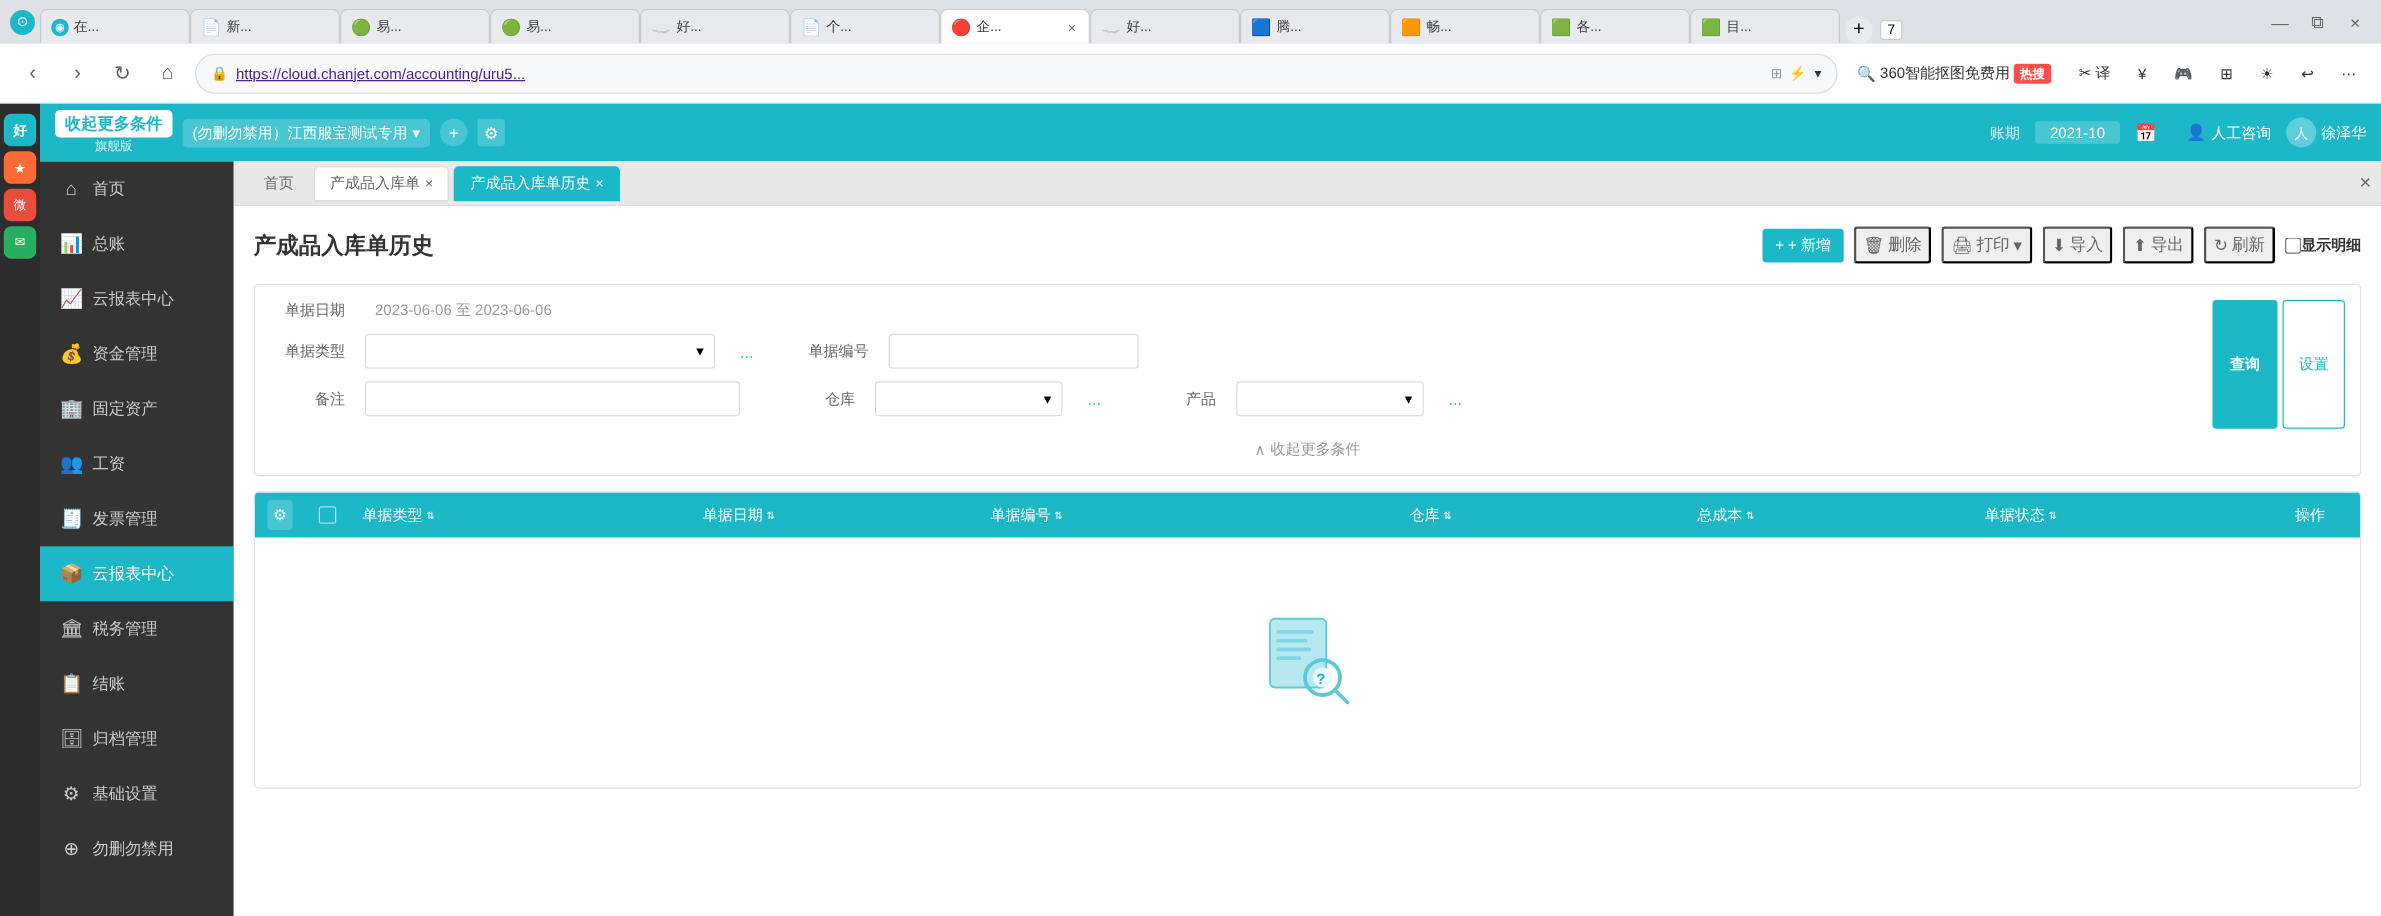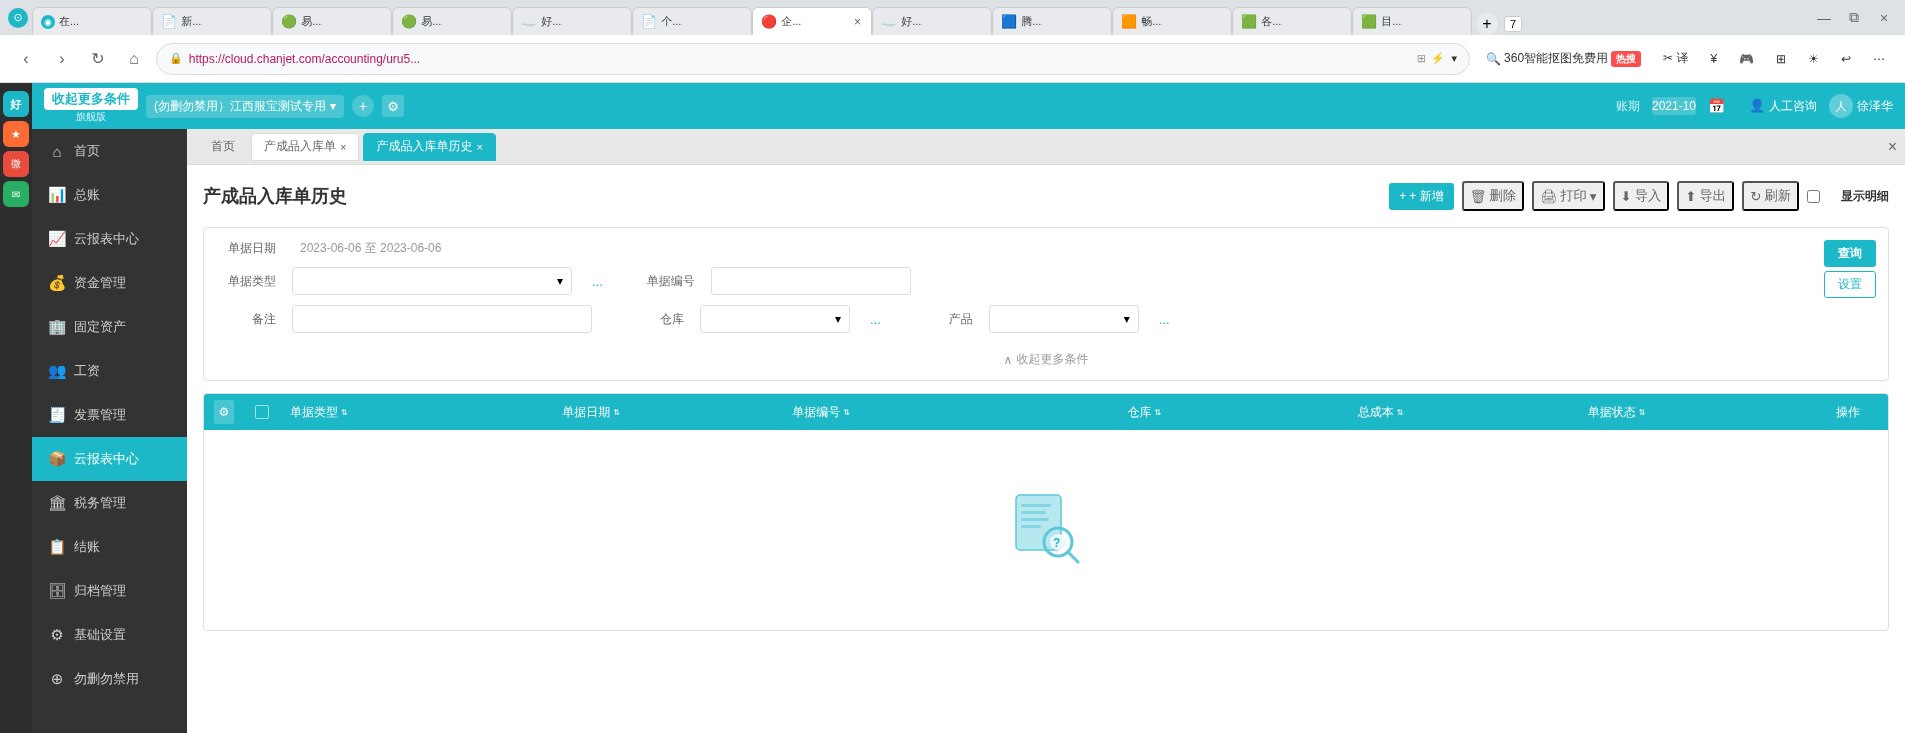--- a/index.html
+++ b/index.html
@@ -9,21 +9,21 @@
     .browser-frame { width: 1905px; height: 733px; display: flex; flex-direction: column; background: #f0f0f0; }
     .browser-titlebar { height: 35px; background: #dee1e6; display: flex; align-items: center; padding: 0 8px; gap: 4px; }
     .tab-bar { display: flex; align-items: flex-end; height: 35px; flex: 1; overflow: hidden; }
     .tab { height: 28px; min-width: 120px; max-width: 180px; background: #e8eaed; border-radius: 6px 6px 0 0; display: flex; align-items: center; padding: 0 8px; gap: 4px; font-size: 12px; color: #3c3c3c; cursor: pointer; border: 1px solid #ccc; border-bottom: none; flex-shrink: 0; }
     .tab.active { background: #fff; }
     .tab-title { flex: 1; overflow: hidden; white-space: nowrap; text-overflow: ellipsis; font-size: 11px; }
     .tab-close { font-size: 12px; color: #666; cursor: pointer; padding: 2px; }
     .browser-toolbar { height: 48px; background: #fff; display: flex; align-items: center; padding: 0 12px; gap: 8px; border-bottom: 1px solid #ddd; }
     .nav-btn { width: 28px; height: 28px; border-radius: 50%; border: none; background: transparent; cursor: pointer; display: flex; align-items: center; justify-content: center; color: #5f6368; font-size: 16px; }
     .address-bar { flex: 1; height: 32px; border: 1px solid #ddd; border-radius: 16px; display: flex; align-items: center; padding: 0 12px; background: #f8f9fa; gap: 6px; font-size: 12px; color: #333; }
-    .address-url { flex: 1; color: #be185d; font-size: 12px; }
+    .address-url { flex: 1; color: #4c1d95; font-size: 12px; text-decoration: underline; }
     .toolbar-right { display: flex; align-items: center; gap: 6px; }
     .tool-btn { height: 28px; padding: 0 8px; border: none; background: transparent; cursor: pointer; font-size: 12px; color: #333; display: flex; align-items: center; gap: 3px; }
 
     
     .app-layout { display: flex; flex: 1; height: calc(733px - 83px); }
 
     
     .app-icons { width: 32px; background: #2d2d2d; display: flex; flex-direction: column; align-items: center; padding-top: 8px; gap: 4px; }
     .app-icon { width: 26px; height: 26px; border-radius: 6px; display: flex; align-items: center; justify-content: center; font-size: 13px; cursor: pointer; }
 
@@ -31,21 +31,21 @@
     .main-app { flex: 1; display: flex; flex-direction: column; }
 
     
     .app-header { height: 46px; background: #1db8c8; display: flex; align-items: center; padding: 0 12px; gap: 8px; }
     .app-logo { background: #fff; border-radius: 4px; padding: 2px 8px; font-size: 13px; font-weight: bold; color: #1db8c8; }
     .app-logo-sub { font-size: 10px; color: #fff; opacity: 0.8; }
     .company-selector { display: flex; align-items: center; gap: 4px; background: rgba(255,255,255,0.2); border-radius: 4px; padding: 3px 8px; cursor: pointer; color: #fff; font-size: 12px; }
     .header-spacer { flex: 1; }
     .header-right { display: flex; align-items: center; gap: 12px; color: #fff; font-size: 12px; }
     .period-label { color: rgba(255,255,255,0.8); }
-    .period-value { background: rgba(255,255,255,0.2); padding: 2px 0; border-radius: 3px; }
+    .period-value { background: rgba(255,255,255,0.2); padding: 2px 12px; border-radius: 3px; }
 
     
     .sidebar { width: 155px; background: #333; display: flex; flex-direction: column; }
     .sidebar-item { height: 44px; display: flex; align-items: center; padding: 0 16px; gap: 8px; color: #ccc; cursor: pointer; font-size: 13px; }
     .sidebar-item.active { background: #1db8c8; color: #fff; }
     .sidebar-icon { width: 18px; text-align: center; font-size: 15px; }
 
     
     .content-area { flex: 1; display: flex; flex-direction: column; background: #f5f5f5; overflow: hidden; }
     .content-tab { height: 28px; padding: 0 12px; display: flex; align-items: center; gap: 4px; font-size: 12px; cursor: pointer; border-radius: 4px 4px 0 0; color: #666; border: 1px solid transparent; }
@@ -88,21 +88,21 @@
     .table-empty { height: 200px; display: flex; align-items: center; justify-content: center; flex-direction: column; gap: 12px; color: #999; }
 
     
     .gear-btn { width: 24px; height: 24px; background: rgba(255,255,255,0.2); border-radius: 3px; display: flex; align-items: center; justify-content: center; cursor: pointer; }
     .checkbox-mock { width: 14px; height: 14px; border: 1px solid rgba(255,255,255,0.6); border-radius: 2px; background: transparent; }
 
     
     .query-btn { background: #1db8c8; color: #fff; border: none; border-radius: 3px; padding: 5px 14px; cursor: pointer; font-size: 12px; font-weight: bold; }
     .setting-btn { background: #fff; color: #1db8c8; border: 1px solid #1db8c8; border-radius: 3px; padding: 4px 12px; cursor: pointer; font-size: 12px; }
 
-    .filter-right-btns { display: flex; flex-direction: column; gap: 4px; margin-left: auto; }
+    .filter-right-btns { display: flex; flex-direction: row; gap: 4px; margin-left: auto; }
   </style>
 </head>
 <body>
 
 <div class="browser-frame">
 
   <div class="browser-titlebar">
 
     <div style="width:20px;height:20px;border-radius:50%;background:#1db8c8;display:flex;align-items:center;justify-content:center;color:#fff;font-size:11px;flex-shrink:0;">⊙</div>
 
@@ -366,21 +366,21 @@
                   <span>导入</span>
                 </button>
                 <button class="action-btn">
                   <span>⬆</span>
                   <span>导出</span>
                 </button>
                 <button class="action-btn">
                   <span>↻</span>
                   <span>刷新</span>
                 </button>
-                <label style="display:flex;align-items:center;gap:21px;font-size:12px;cursor:pointer;">
+                <label style="display:flex;align-items:center;gap:0;font-size:12px;cursor:pointer;">
                   <input type="checkbox" style="cursor: pointer;">
                   <span>显示明细</span>
                 </label>
               </div>
             </div>
 
             <div class="filter-area">
               <div style="display:flex;gap:16px;">
 
                 <div style="flex:1;">

